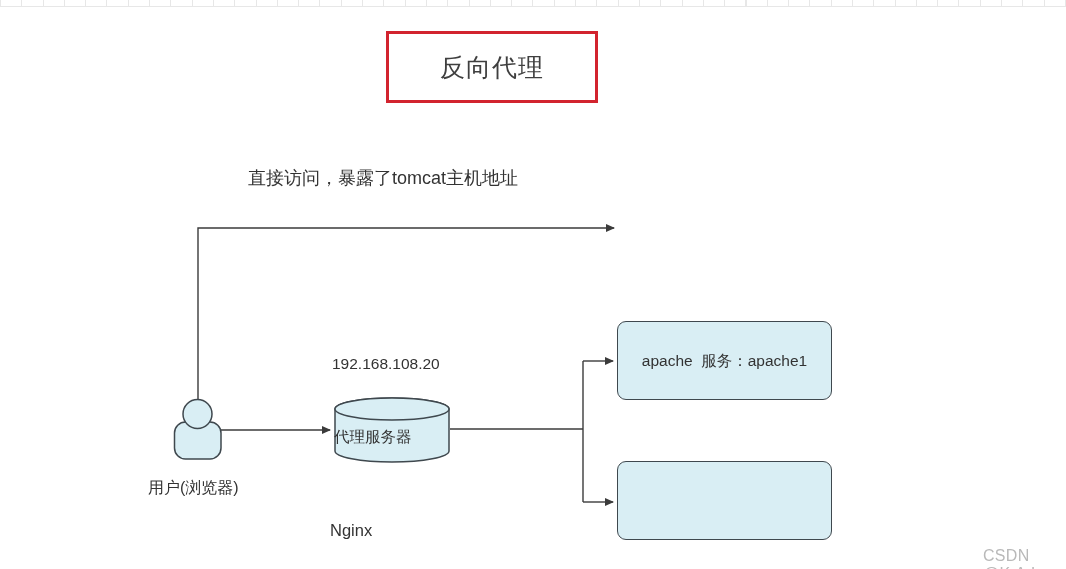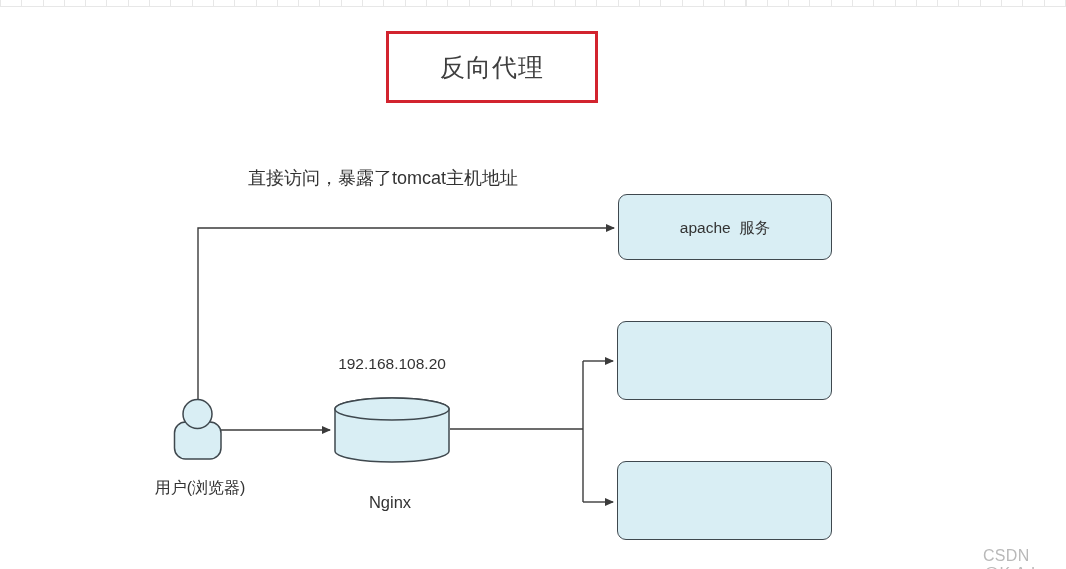--- a/index.html
+++ b/index.html
@@ -45,25 +45,25 @@
     display:flex;flex-direction:column;align-items:center;justify-content:center;
     font-size:15.5px;color:#333;line-height:25px;
     box-sizing:border-box;
   }
   .node .node-line{white-space:pre;}
   .node .node-line:empty{display:none;}
   #server-node-0{left:618px;top:194px;width:214px;height:66px;}
   #server-node-1{left:617px;top:321px;width:215px;height:79px;}
   #server-node-2{left:617px;top:461px;width:215px;height:79px;}
   .label{
-    position:absolute;font-size:16px;color:#333;text-align:center;white-space:pre;
+    position:absolute;font-size:16px;color:#333;white-space:pre;
   }
   .proxy-ip{left:332px;top:355px;width:120px;font-size:15.5px;}
   .proxy-name{left:334px;top:427px;width:116px;font-size:15.5px;}
-  .proxy-engine{left:330px;top:493px;width:120px;font-size:16.5px;}
+  .proxy-engine{left:330px;top:521px;width:120px;font-size:16.5px;}
   .user-label{left:148px;top:478px;width:104px;}
   .watermark{
     position:absolute;left:983px;top:547px;
     font-size:16px;color:var(--watermark);letter-spacing:.3px;
     font-family:"Liberation Sans",sans-serif;
   }
   svg.overlay{position:absolute;left:0;top:0;pointer-events:none;}
 </style>
 </head>
 <body>
@@ -99,28 +99,26 @@
       <circle cx="197.5" cy="414" r="14.5" fill="#d9eef4" stroke="#3f484e" stroke-width="1.5"></circle>
     </g>
 
     <g>
       <path d="M335,409 a57,11 0 0,1 114,0 v42 a57,11 0 0,1 -114,0 z" fill="#d9eef4" stroke="#3f484e" stroke-width="1.5"></path>
       <ellipse cx="392" cy="409" rx="57" ry="11" fill="#d9eef4" stroke="#3f484e" stroke-width="1.5"></ellipse>
     </g>
   </svg>
 
   <div class="label proxy-ip">192.168.108.20</div>
+  <div class="label proxy-name">代理服务器</div>
   <div class="label proxy-engine">Nginx</div>
 
   <div class="label user-label">用户(浏览器)</div>
 
-  <div class="node" id="server-node-0">
-    <div class="node-line">apache  服务</div>
-
-  </div>
   <div class="node" id="server-node-1">
+    <div class="node-line">apache  服务：apache1</div>
   </div>
   <div class="node" id="server-node-2">
   </div>
 
   <div class="watermark">CSDN @K.A.L</div>
 
 </div>
 
 </body></html>

